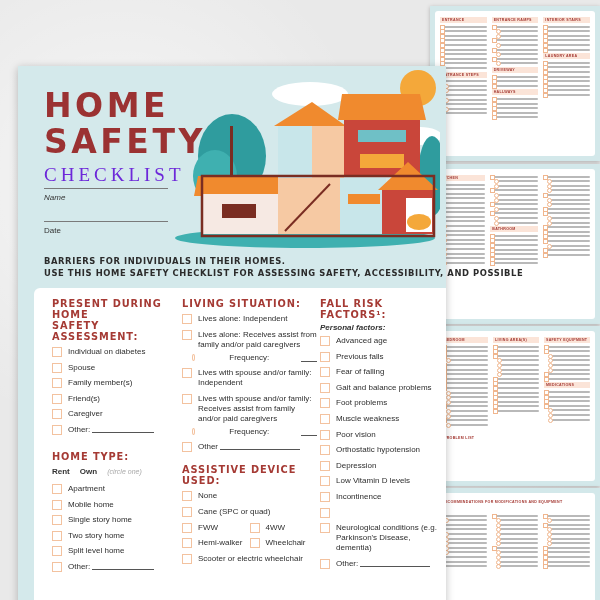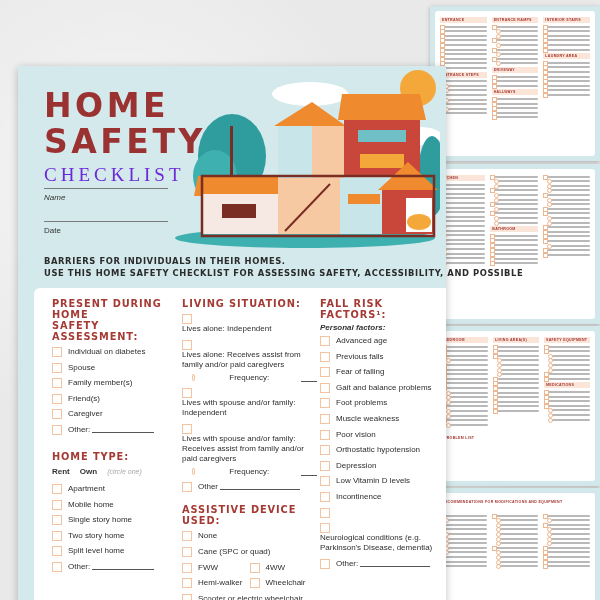--- a/index.html
+++ b/index.html
@@ -122,21 +122,21 @@
     line-height: 11px;
     margin-bottom: 5px;
   }
   .sub-title { font-size: 8px; font-weight: bold; color: #333; margin: -2px 0 4px; font-style: italic; }
   .item {
     display: flex; align-items: flex-start;
     font-size: 8px; color: #2e2e2e; line-height: 10px;
     margin-bottom: 5.6px;
     white-space: nowrap;
   }
-  .item.wrap { white-space: normal; flex-direction: column; }
+  .item.wrap { white-space: normal; }
   .cb {
     flex: none;
     width: 10px; height: 10px;
     border: 1px solid #f3c29f;
     margin-right: 6px;
     background: #fff;
   }
   .blank {
     display: inline-block;
     border-bottom: 0.8px solid #555;

